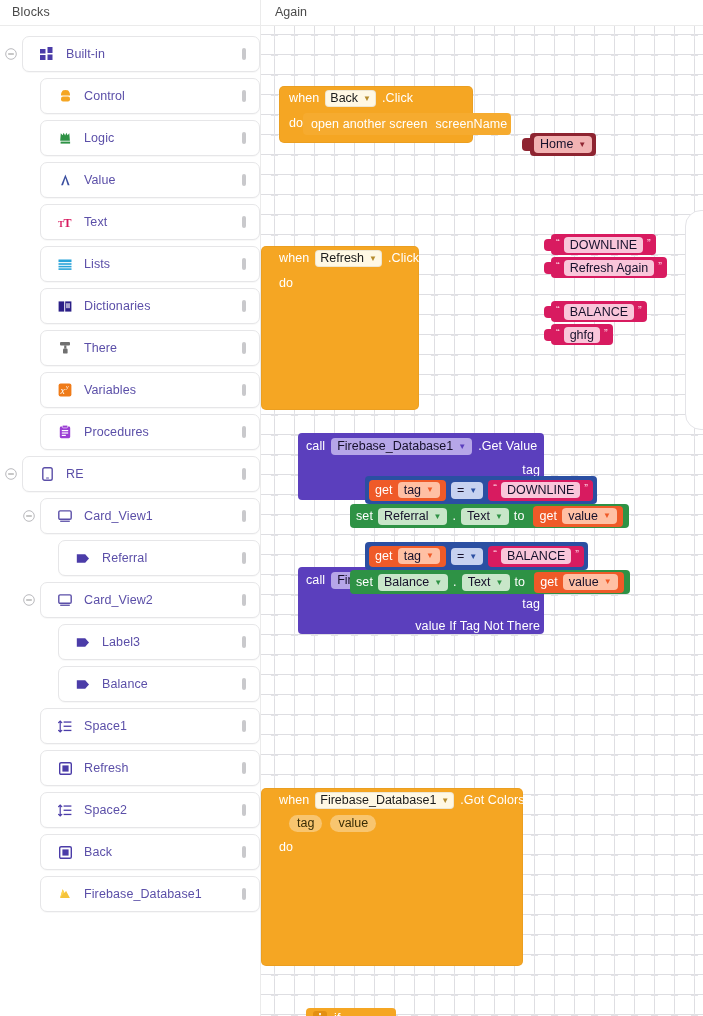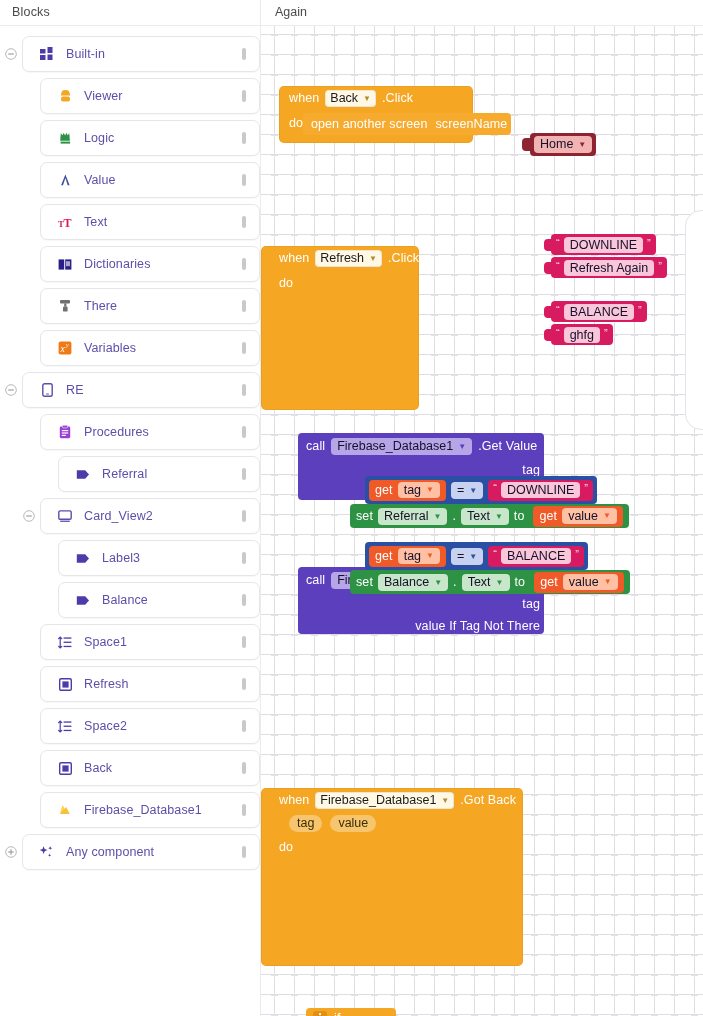--- a/index.html
+++ b/index.html
@@ -196,21 +196,21 @@
           <div class="toggle" style="margin-left: 18px;"></div>
           <div class="node">
             <span class="ico">
               <svg width="13" height="14" viewBox="0 0 13 14">
                 <path d="M2 5.5a4.5 4.5 0 0 1 9 0v1H2z" fill="#f5a623"></path>
                 <rect x="2" y="7.5" width="9" height="5" rx="2" fill="#f5a623"></rect>
                 <rect x="3.6" y="1.6" width="1.4" height="3" fill="#f5a623"></rect>
                 <rect x="8" y="1.6" width="1.4" height="3" fill="#f5a623"></rect>
               </svg>
             </span>
-            <span class="lbl">Viewer</span>
+            <span class="lbl">Control</span>
             <span class="grip">
               <i></i>
             </span>
           </div>
         </div>
         <div class="tree-row">
           <div class="toggle" style="margin-left: 18px;"></div>
           <div class="node">
             <span class="ico">
               <svg width="13" height="14" viewBox="0 0 13 14">
@@ -241,20 +241,37 @@
         <div class="tree-row">
           <div class="toggle" style="margin-left: 18px;"></div>
           <div class="node">
             <span class="ico">
               <svg width="15" height="14" viewBox="0 0 15 14">
                 <text x="0" y="11.5" font-family="Liberation Serif, serif" font-size="9" font-weight="bold" fill="#d81b60">T</text>
                 <text x="5.5" y="11.5" font-family="Liberation Serif, serif" font-size="12" font-weight="bold" fill="#d81b60">T</text>
               </svg>
             </span>
             <span class="lbl">Text</span>
+            <span class="grip">
+              <i></i>
+            </span>
+          </div>
+        </div>
+        <div class="tree-row">
+          <div class="toggle" style="margin-left: 18px;"></div>
+          <div class="node">
+            <span class="ico">
+              <svg width="14" height="13" viewBox="0 0 14 13">
+                <rect x="0.5" y="1.5" width="13" height="2.6" fill="#29a4d9"></rect>
+                <rect x="0.5" y="5.2" width="13" height="1.6" fill="#29a4d9"></rect>
+                <rect x="0.5" y="7.8" width="13" height="1.6" fill="#29a4d9"></rect>
+                <rect x="0.5" y="10.3" width="13" height="1.6" fill="#29a4d9"></rect>
+              </svg>
+            </span>
+            <span class="lbl">Lists</span>
             <span class="grip">
               <i></i>
             </span>
           </div>
         </div>
         <div class="tree-row">
           <div class="toggle" style="margin-left: 18px;"></div>
           <div class="node">
             <span class="ico">
               <svg width="14" height="13" viewBox="0 0 14 13">
@@ -290,40 +307,20 @@
           <div class="toggle" style="margin-left: 18px;"></div>
           <div class="node">
             <span class="ico">
               <svg width="14" height="14" viewBox="0 0 14 14">
                 <rect x="0.6" y="0.6" width="12.8" height="12.8" rx="2" fill="#ef7b18"></rect>
                 <text x="2.6" y="10.6" font-family="Liberation Serif, serif" font-style="italic" font-size="9.5" fill="#fff">x</text>
                 <text x="8" y="6.2" font-family="Liberation Serif, serif" font-style="italic" font-size="6" fill="#fff">y</text>
               </svg>
             </span>
             <span class="lbl">Variables</span>
-            <span class="grip">
-              <i></i>
-            </span>
-          </div>
-        </div>
-        <div class="tree-row">
-          <div class="toggle" style="margin-left: 0px;">
-            <svg width="12" height="12" viewBox="0 0 12 12">
-              <circle cx="6" cy="6" r="5.3" fill="none" stroke="#b9b9bd" stroke-width="1"></circle>
-              <line x1="3.2" y1="6" x2="8.8" y2="6" stroke="#9a9a9a" stroke-width="1.1"></line>
-            </svg>
-          </div>
-          <div class="node">
-            <span class="ico">
-              <svg width="11" height="14" viewBox="0 0 11 14">
-                <rect x="0.8" y="0.8" width="9.4" height="12.4" rx="1.8" fill="none" stroke="#5b4fa8" stroke-width="1.4"></rect>
-                <rect x="4" y="10.6" width="3" height="1" rx="0.5" fill="#5b4fa8"></rect>
-              </svg>
-            </span>
-            <span class="lbl">RE</span>
             <span class="grip">
               <i></i>
             </span>
           </div>
         </div>
         <div class="tree-row">
           <div class="toggle" style="margin-left: 18px;"></div>
           <div class="node">
             <span class="ico">
               <svg width="12" height="14" viewBox="0 0 12 14">
@@ -334,47 +331,87 @@
                 <rect x="2.8" y="9.8" width="4" height="1.2" fill="#fff"></rect>
               </svg>
             </span>
             <span class="lbl">Procedures</span>
             <span class="grip">
               <i></i>
             </span>
           </div>
         </div>
         <div class="tree-row">
-          <div class="toggle" style="margin-left: 36px;"></div>
-          <div class="node">
-            <span class="ico">
-              <svg width="14" height="11" viewBox="0 0 14 11">
-                <path d="M0.8 1.2h8.4l3.8 4.3-3.8 4.3H0.8z" fill="#4b3ca8"></path>
-              </svg>
-            </span>
-            <span class="lbl">Referral</span>
+          <div class="toggle" style="margin-left: 0px;">
+            <svg width="12" height="12" viewBox="0 0 12 12">
+              <circle cx="6" cy="6" r="5.3" fill="none" stroke="#b9b9bd" stroke-width="1"></circle>
+              <line x1="3.2" y1="6" x2="8.8" y2="6" stroke="#9a9a9a" stroke-width="1.1"></line>
+            </svg>
+          </div>
+          <div class="node">
+            <span class="ico">
+              <svg width="11" height="14" viewBox="0 0 11 14">
+                <rect x="0.8" y="0.8" width="9.4" height="12.4" rx="1.8" fill="none" stroke="#5b4fa8" stroke-width="1.4"></rect>
+                <rect x="4" y="10.6" width="3" height="1" rx="0.5" fill="#5b4fa8"></rect>
+              </svg>
+            </span>
+            <span class="lbl">RE</span>
             <span class="grip">
               <i></i>
             </span>
           </div>
         </div>
         <div class="tree-row">
           <div class="toggle" style="margin-left: 18px;">
             <svg width="12" height="12" viewBox="0 0 12 12">
               <circle cx="6" cy="6" r="5.3" fill="none" stroke="#b9b9bd" stroke-width="1"></circle>
               <line x1="3.2" y1="6" x2="8.8" y2="6" stroke="#9a9a9a" stroke-width="1.1"></line>
             </svg>
           </div>
           <div class="node">
             <span class="ico">
               <svg width="14" height="13" viewBox="0 0 14 13">
                 <rect x="0.8" y="0.9" width="12.4" height="8.4" rx="1.3" fill="none" stroke="#5b4fa8" stroke-width="1.4"></rect>
                 <rect x="2.2" y="10.6" width="9.6" height="1.3" fill="#5b4fa8"></rect>
               </svg>
             </span>
+            <span class="lbl">Card_View1</span>
+            <span class="grip">
+              <i></i>
+            </span>
+          </div>
+        </div>
+        <div class="tree-row">
+          <div class="toggle" style="margin-left: 36px;"></div>
+          <div class="node">
+            <span class="ico">
+              <svg width="14" height="11" viewBox="0 0 14 11">
+                <path d="M0.8 1.2h8.4l3.8 4.3-3.8 4.3H0.8z" fill="#4b3ca8"></path>
+              </svg>
+            </span>
+            <span class="lbl">Referral</span>
+            <span class="grip">
+              <i></i>
+            </span>
+          </div>
+        </div>
+        <div class="tree-row">
+          <div class="toggle" style="margin-left: 18px;">
+            <svg width="12" height="12" viewBox="0 0 12 12">
+              <circle cx="6" cy="6" r="5.3" fill="none" stroke="#b9b9bd" stroke-width="1"></circle>
+              <line x1="3.2" y1="6" x2="8.8" y2="6" stroke="#9a9a9a" stroke-width="1.1"></line>
+            </svg>
+          </div>
+          <div class="node">
+            <span class="ico">
+              <svg width="14" height="13" viewBox="0 0 14 13">
+                <rect x="0.8" y="0.9" width="12.4" height="8.4" rx="1.3" fill="none" stroke="#5b4fa8" stroke-width="1.4"></rect>
+                <rect x="2.2" y="10.6" width="9.6" height="1.3" fill="#5b4fa8"></rect>
+              </svg>
+            </span>
             <span class="lbl">Card_View2</span>
             <span class="grip">
               <i></i>
             </span>
           </div>
         </div>
         <div class="tree-row">
           <div class="toggle" style="margin-left: 36px;"></div>
           <div class="node">
             <span class="ico">
@@ -469,42 +506,20 @@
         <div class="tree-row">
           <div class="toggle" style="margin-left: 18px;"></div>
           <div class="node">
             <span class="ico">
               <svg width="14" height="14" viewBox="0 0 14 14">
                 <path d="M2.1 10.9L4.6 2.2l2.1 3.9 1.3-2.3 3.9 7.1z" fill="#f5c33b"></path>
                 <path d="M2.1 10.9L4.6 2.2l1.6 3z" fill="#ffd54f"></path>
               </svg>
             </span>
             <span class="lbl">Firebase_Database1</span>
-            <span class="grip">
-              <i></i>
-            </span>
-          </div>
-        </div>
-        <div class="tree-row">
-          <div class="toggle" style="margin-left: 0px;">
-            <svg width="12" height="12" viewBox="0 0 12 12">
-              <circle cx="6" cy="6" r="5.3" fill="none" stroke="#b9b9bd" stroke-width="1"></circle>
-              <line x1="6" y1="3.2" x2="6" y2="8.8" stroke="#9a9a9a" stroke-width="1.1"></line>
-              <line x1="3.2" y1="6" x2="8.8" y2="6" stroke="#9a9a9a" stroke-width="1.1"></line>
-            </svg>
-          </div>
-          <div class="node">
-            <span class="ico">
-              <svg width="16" height="14" viewBox="0 0 16 14">
-                <path d="M4.6 1.2l1.1 2.8 2.8 1.1-2.8 1.1L4.6 9 3.5 6.2.7 5.1l2.8-1.1z" fill="#4b3ca8"></path>
-                <path d="M11.2 1.2l.55 1.4 1.4.55-1.4.55-.55 1.4-.55-1.4-1.4-.55 1.4-.55z" fill="#4b3ca8"></path>
-                <path d="M10.6 8.6l.45 1.15 1.15.45-1.15.45-.45 1.15-.45-1.15-1.15-.45 1.15-.45z" fill="#4b3ca8"></path>
-              </svg>
-            </span>
-            <span class="lbl">Any component</span>
             <span class="grip">
               <i></i>
             </span>
           </div>
         </div>
       </div>
   </div>
 
   <div class="viewer">
     <div class="viewer-header">Again</div>
@@ -1735,21 +1750,21 @@
         </div>
       </div>
 
       <div class="blk hat" style="left:0px;top:407px;width:262px;">
         <div class="hat-head" style="padding-left:18px;">
           <span class="txt">when</span>
           <span class="chip" style="margin:0 6px;">
             <span>Firebase_Database1</span>
             <span class="car">▼</span>
           </span>
-          <span class="txt">.Got Back</span>
+          <span class="txt">.Got Colors</span>
         </div>
         <div class="hat-params" style="padding-left:28px;">
           <span class="chip-param">tag</span>
           <span class="chip-param">value</span>
         </div>
         <div class="hat-body" style="padding-left:18px;height:132px;">
           <div class="hat-do">do</div>
         </div>
       </div>
 

